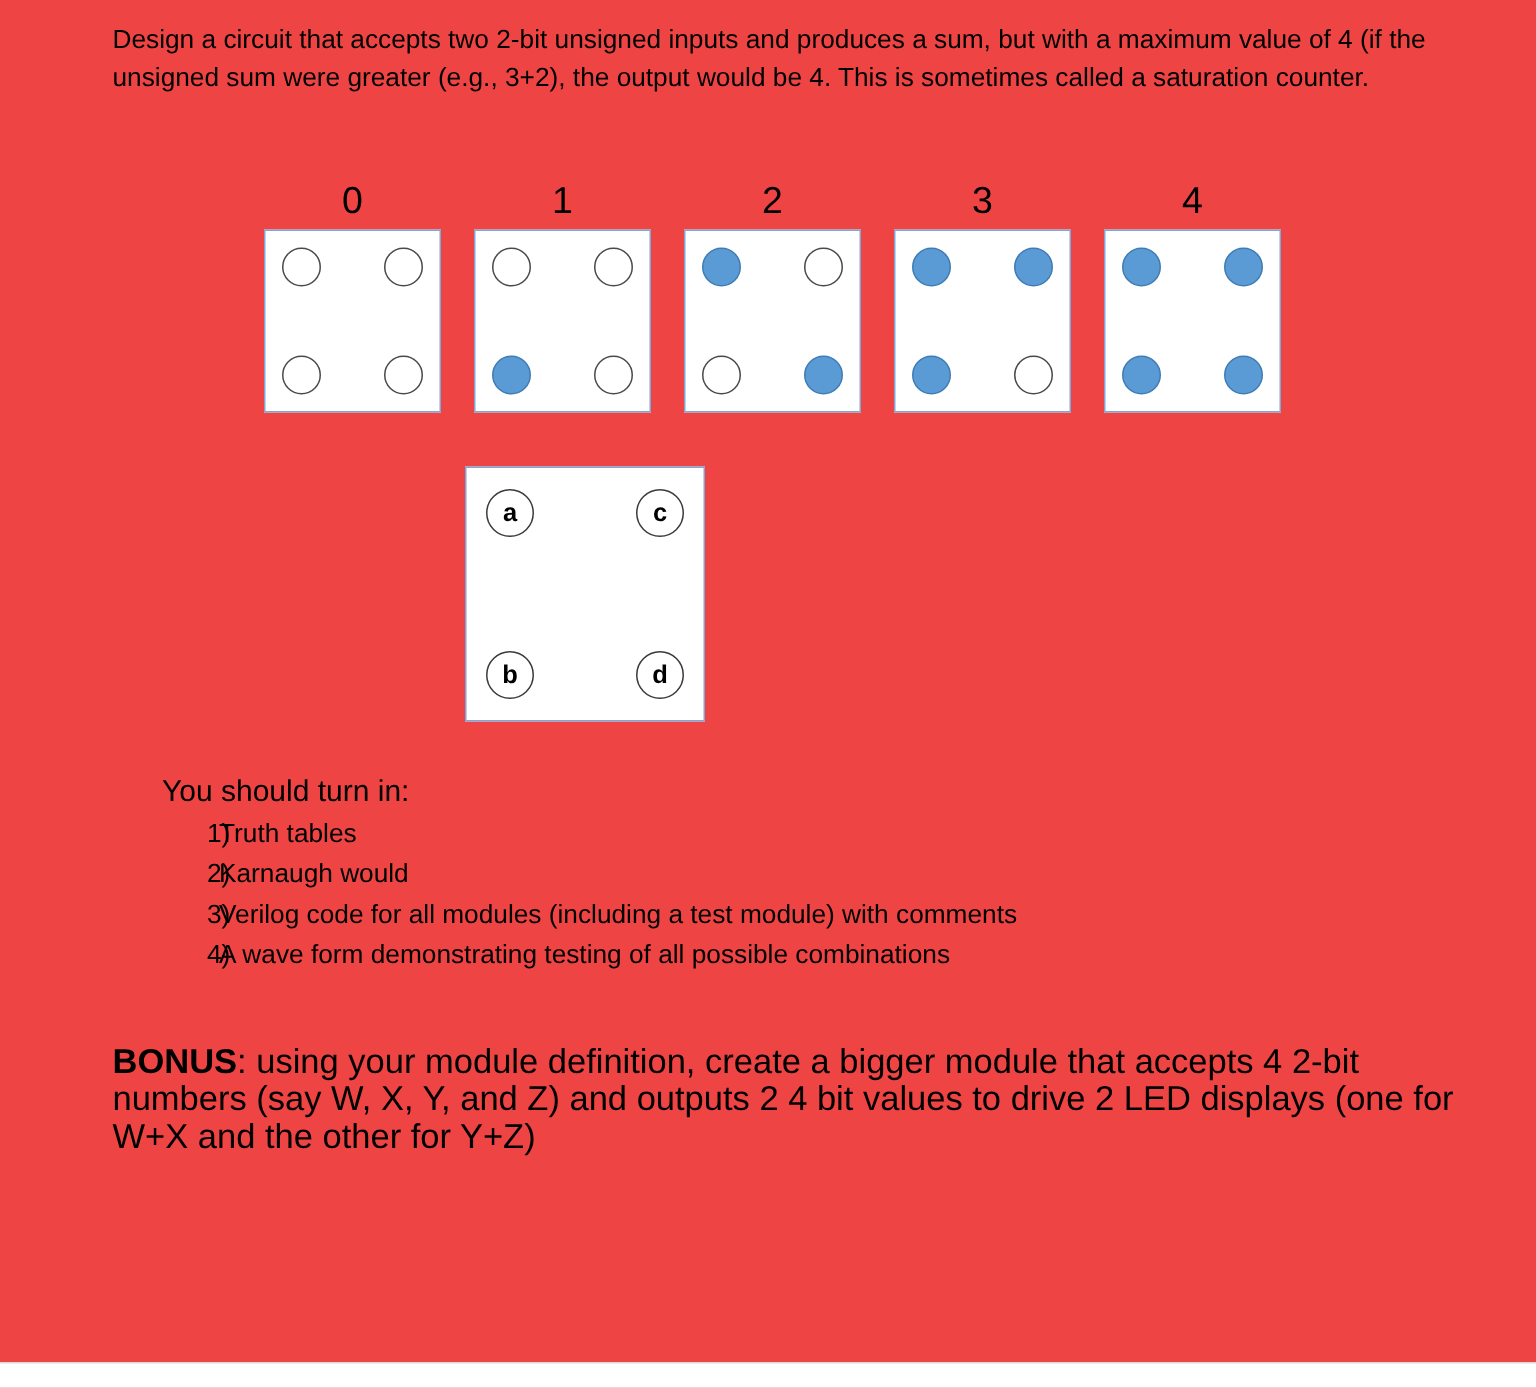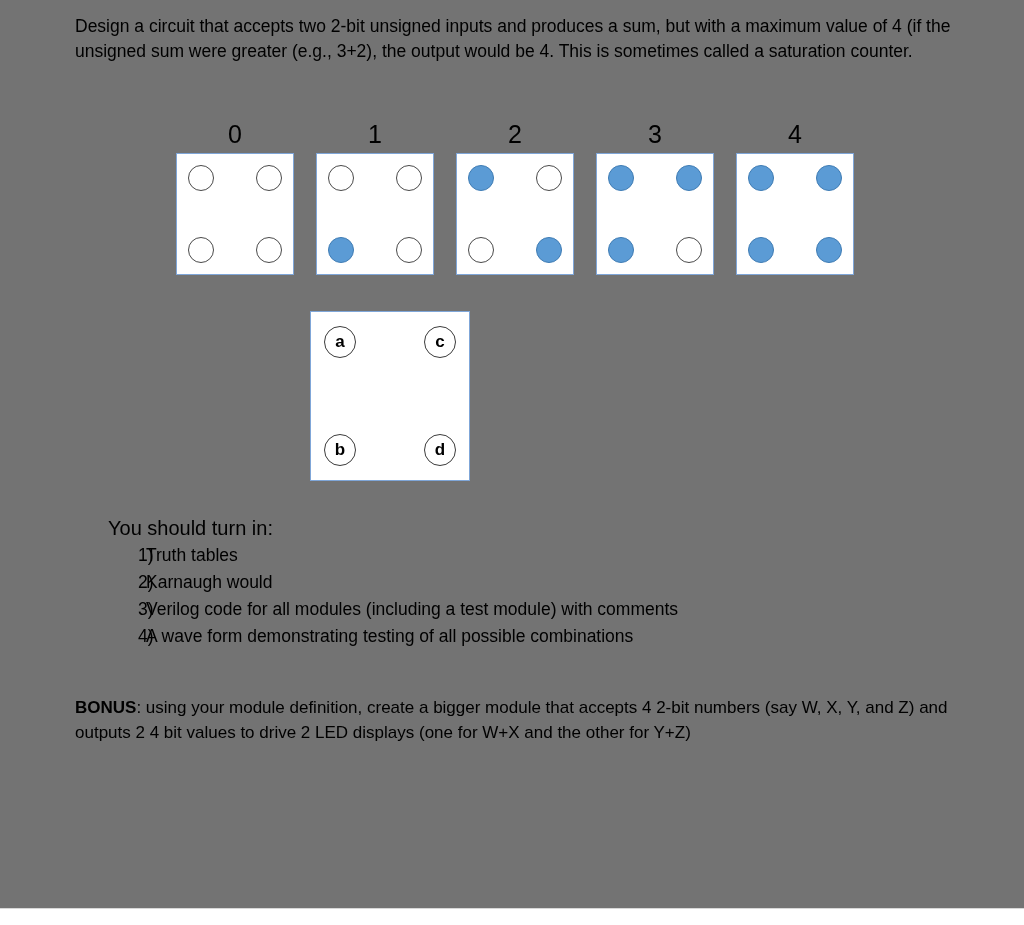--- a/index.html
+++ b/index.html
@@ -13,21 +13,21 @@
     font-family: "Liberation Sans", sans-serif;
     color: #000000;
     overflow: hidden;
     position: relative;
   }
   .page {
     position: absolute;
     left: 0; top: 0;
     width: 1024px;
     height: 908px;
-    background: #737373;
+    background: #ef4444;
     box-sizing: border-box;
     padding: 14px 30px 0 75px;
   }
   .bottom-strip {
     position: absolute;
     left: 0;
     top: 908px;
     width: 1024px;
     height: 17px;
     background: #ffffff;
@@ -137,21 +137,21 @@
     line-height: 27px;
     display: flex;
   }
   .turnin-num {
     width: 38px;
     padding-left: 30px;
     box-sizing: border-box;
   }
   .bonus {
     margin-top: 45px;
-    font-size: 17px;
+    font-size: 23px;
     line-height: 25px;
     max-width: 925px;
   }
   .bonus b { font-weight: bold; }
 </style>
 </head>
 <body>
 
 <div class="page">
 

